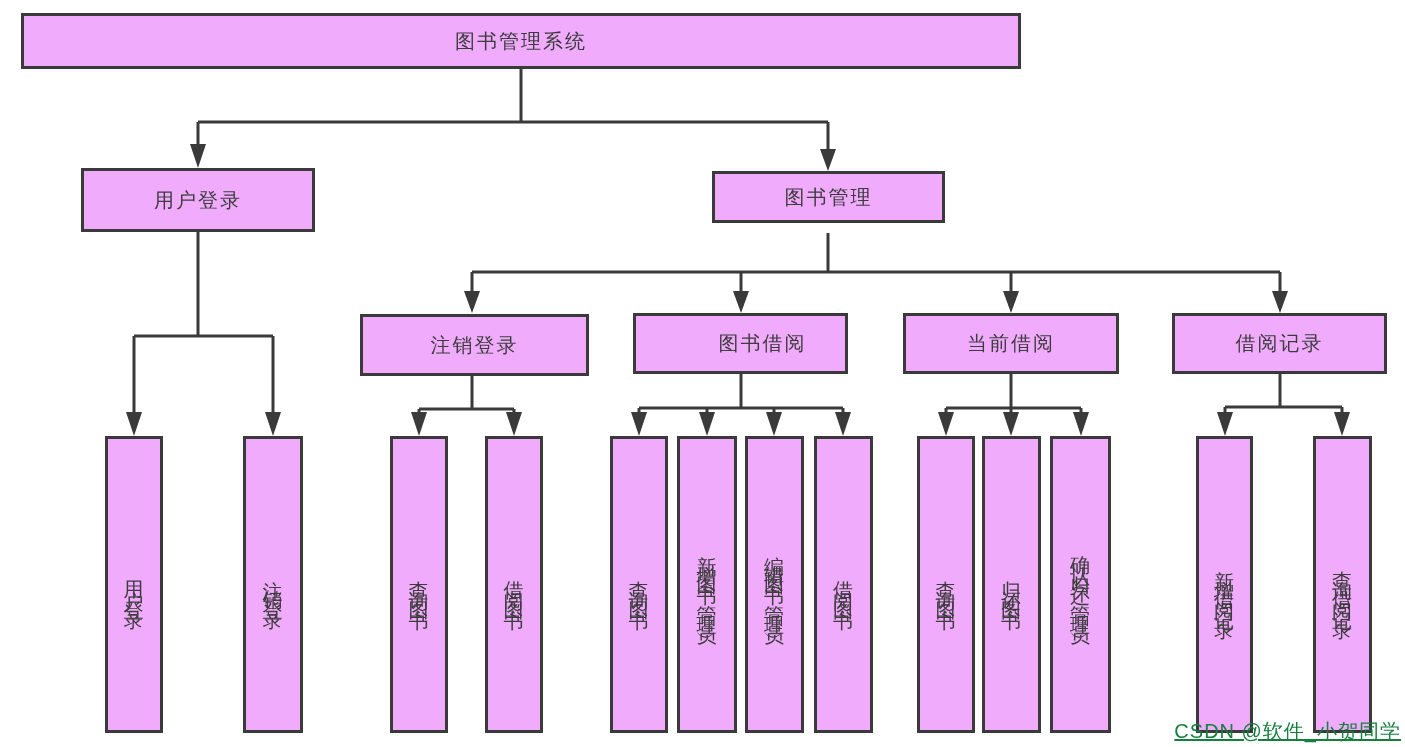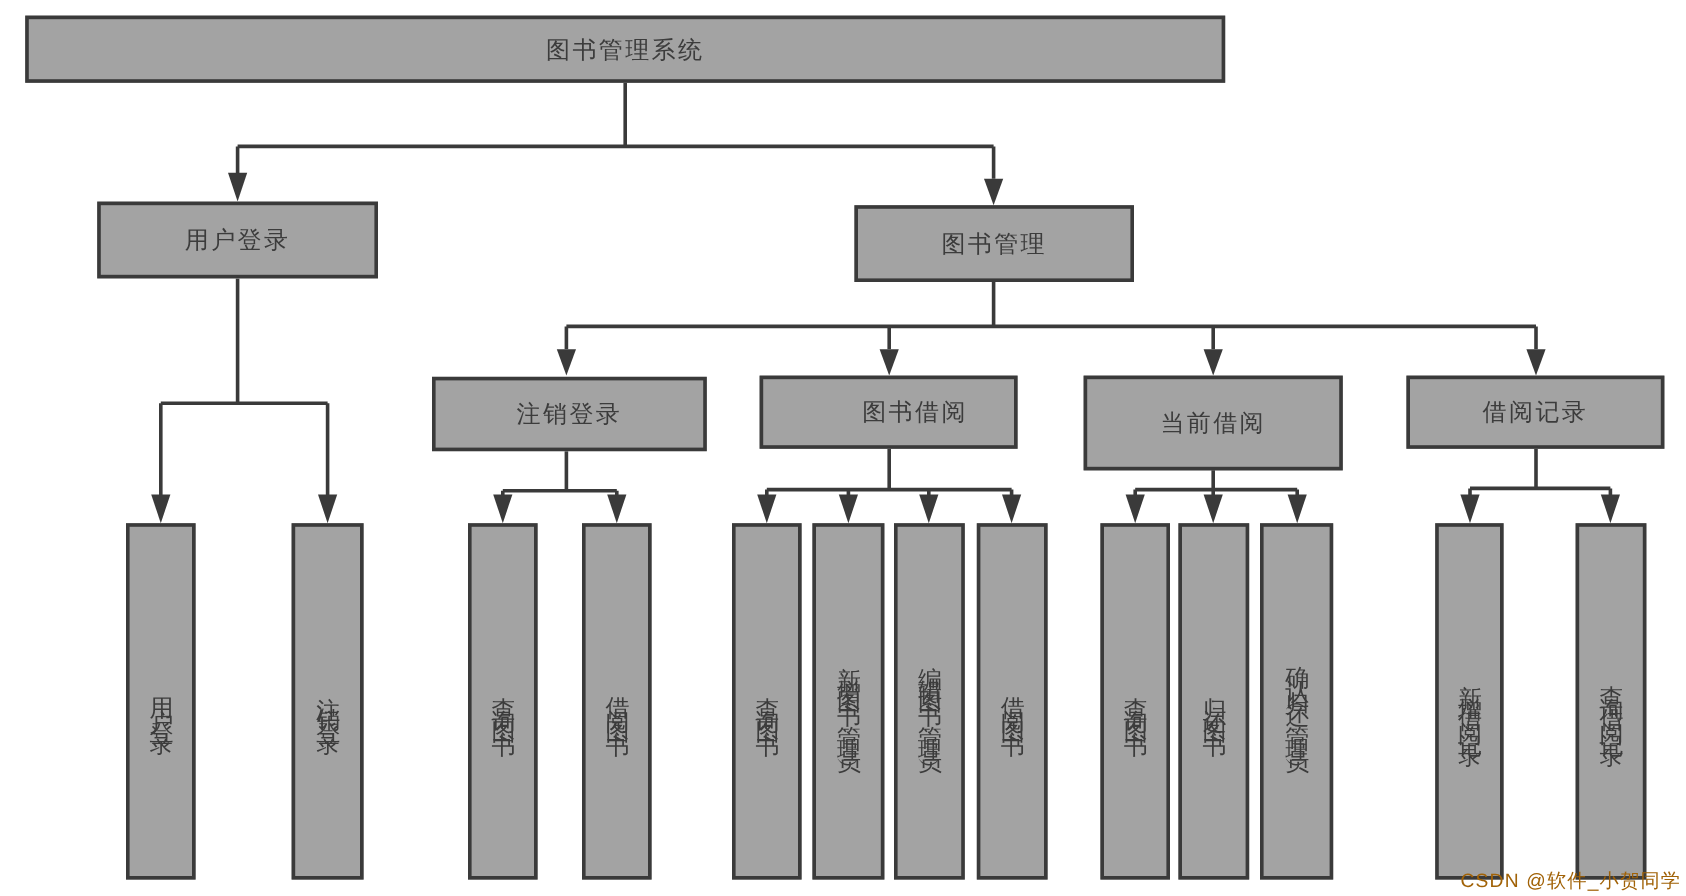--- a/index.html
+++ b/index.html
@@ -7,45 +7,46 @@
     position:relative;
     width:1405px;height:747px;
     background:#ffffff;
     font-family:"Liberation Sans","DejaVu Sans",sans-serif;
     overflow:hidden;
   }
   #wires{position:absolute;left:0;top:0;width:1405px;height:747px;}
   .node{
     position:absolute;
     box-sizing:border-box;
-    background:#a3a3a3;
+    background:#f0abfc;
     border:3px solid #3a3a3a;
     display:flex;align-items:center;justify-content:center;
     color:#3c3c3c;
     font-size:20px;
     letter-spacing:2px;
   }
   .leaf{
     letter-spacing:0;
   }
   .leaf span{
     writing-mode:vertical-rl;
     text-orientation:mixed;
     letter-spacing:10px;
     line-height:1;
     font-size:20px;
     color:#3c3c3c;
   }
   .watermark{
     position:absolute;
     right:4px;bottom:2px;
-    font-size:16px;
-    color:#a16207;
+    font-size:20px;
+    color:#15803d;
     letter-spacing:1px;
     white-space:nowrap;
+    text-decoration:underline;
   }
 </style>
 </head>
 <body>
 
 <div id="canvas">
 
   <svg id="wires" viewBox="0 0 1405 747" xmlns="http://www.w3.org/2000/svg">
     <g stroke="#3a3a3a" stroke-width="3" fill="none">
 
@@ -93,31 +94,31 @@
     </g>
   </svg>
 
   <div class="node" style="left:21px;top:13px;width:1000px;height:56px;">
     <span>图书管理系统</span>
   </div>
 
   <div class="node" style="left:81px;top:168px;width:234px;height:64px;">
     <span>用户登录</span>
   </div>
-  <div class="node" style="left:712px;top:171px;width:233px;height:64px;">
+  <div class="node" style="left:712px;top:171px;width:233px;height:52px;">
     <span>图书管理</span>
   </div>
 
   <div class="node" style="left:360px;top:314px;width:229px;height:62px;">
     <span>注销登录</span>
   </div>
   <div class="node" style="left:633px;top:313px;width:215px;height:61px;padding-left:44px;">
     <span>图书借阅</span>
   </div>
-  <div class="node" style="left:903px;top:313px;width:216px;height:79px;">
+  <div class="node" style="left:903px;top:313px;width:216px;height:61px;">
     <span>当前借阅</span>
   </div>
   <div class="node" style="left:1172px;top:313px;width:215px;height:61px;">
     <span>借阅记录</span>
   </div>
 
   <div class="node leaf" style="left:105px;top:436px;width:58px;height:297px;">
     <span>用户登录</span>
   </div>
   <div class="node leaf" style="left:243px;top:436px;width:60px;height:297px;">

